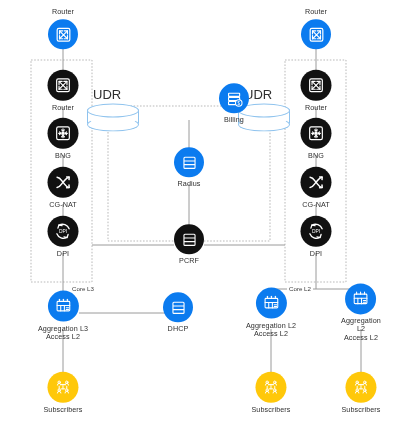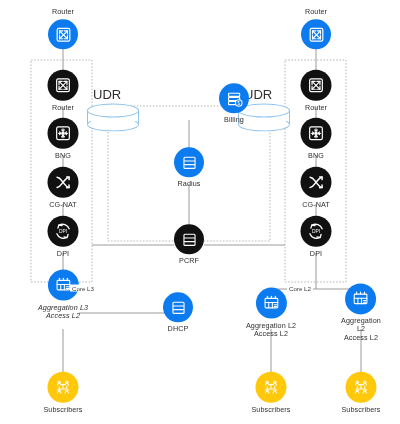--- a/index.html
+++ b/index.html
@@ -338,21 +338,21 @@
     <div class="disc blue">
       <svg width="19" height="19" viewBox="0 0 24 24" fill="none" stroke="#fff" stroke-width="1.4" stroke-linejoin="round">
         <rect x="5" y="5" width="14" height="14" rx="1.2"></rect>
         <line x1="5" y1="9.7" x2="19" y2="9.7"></line>
         <line x1="5" y1="14.3" x2="19" y2="14.3"></line>
       </svg>
     </div>
     <div class="lbl">DHCP</div>
   </div>
 
-  <div class="node s-agg" style="left:63px;top:295px;font-style:italic;">
+  <div class="node s-agg" style="left:63px;top:316px;">
     <div class="disc blue">
       <svg width="19" height="19" viewBox="0 0 24 24" fill="none" stroke="#fff" stroke-width="1.35" stroke-linecap="round" stroke-linejoin="round">
         <rect x="4" y="6" width="16" height="12" rx="1.2"></rect>
         <line x1="4" y1="11.2" x2="20" y2="11.2"></line>
         <line x1="8.6" y1="11.2" x2="8.6" y2="18"></line>
         <line x1="13.2" y1="11.2" x2="13.2" y2="18"></line>
         <line x1="7" y1="3.4" x2="7" y2="6"></line>
         <line x1="12" y1="3.4" x2="12" y2="6"></line>
         <line x1="17" y1="3.4" x2="17" y2="6"></line>
         <line x1="15.6" y1="14" x2="18.6" y2="14"></line>

